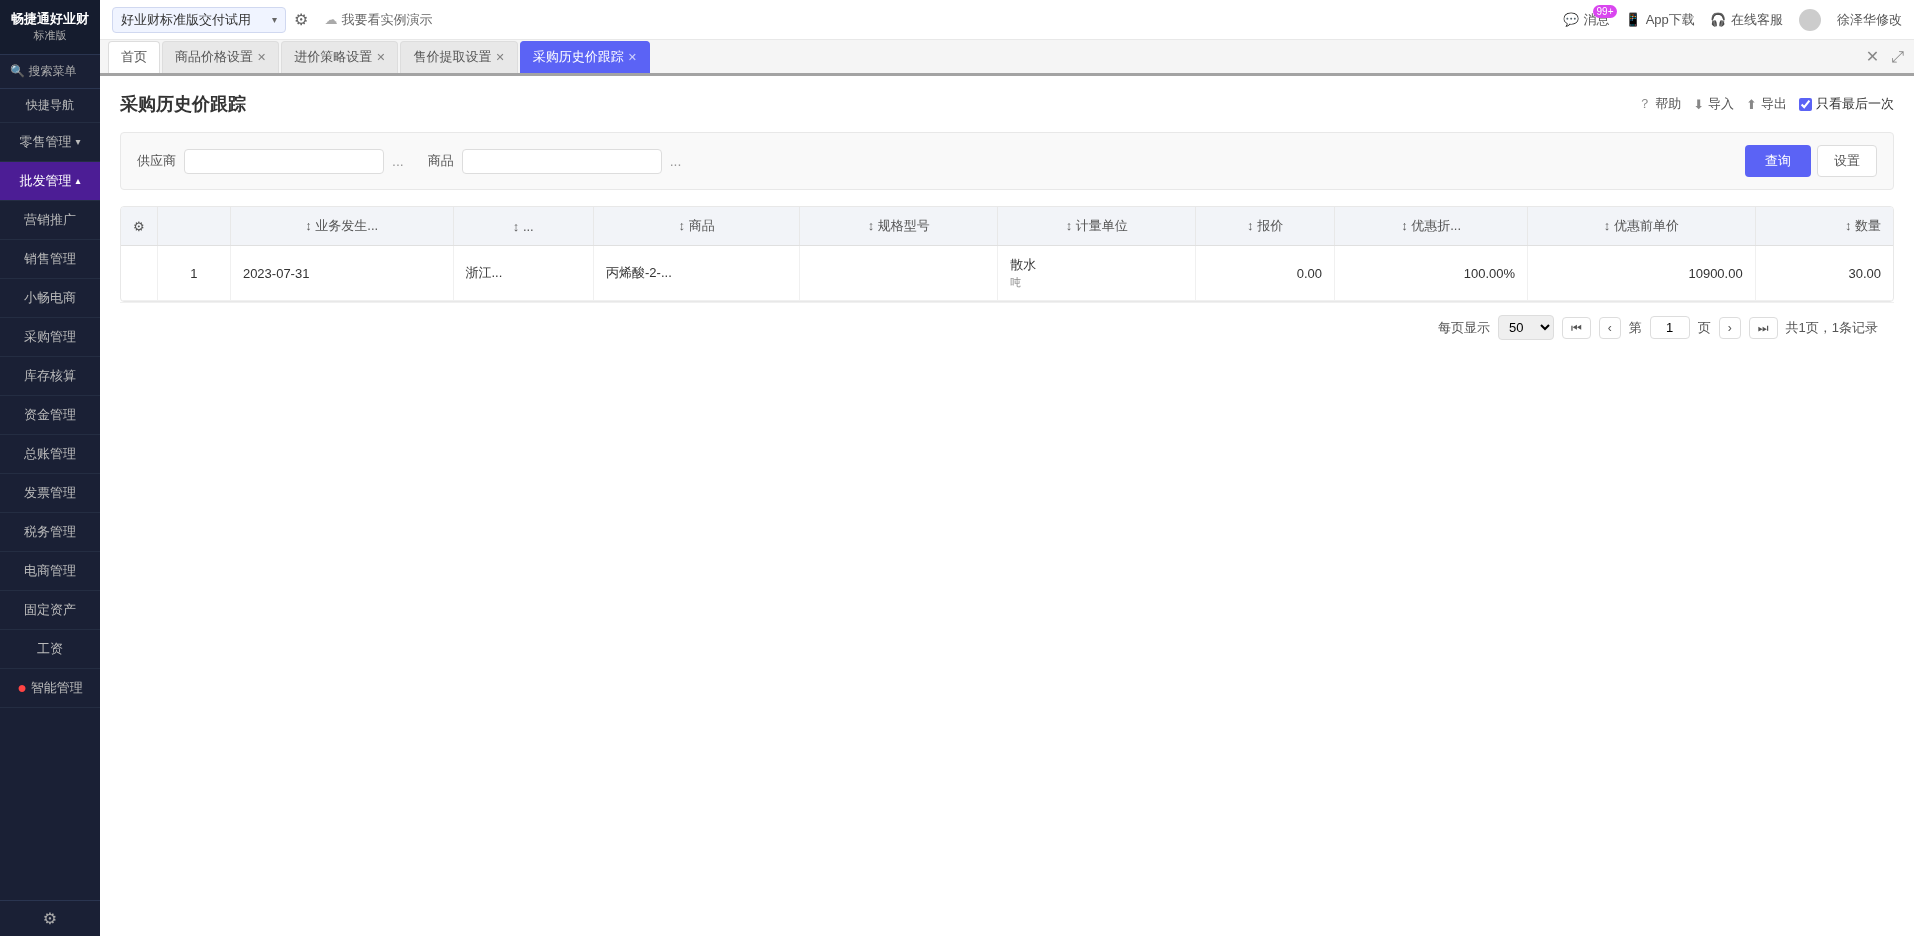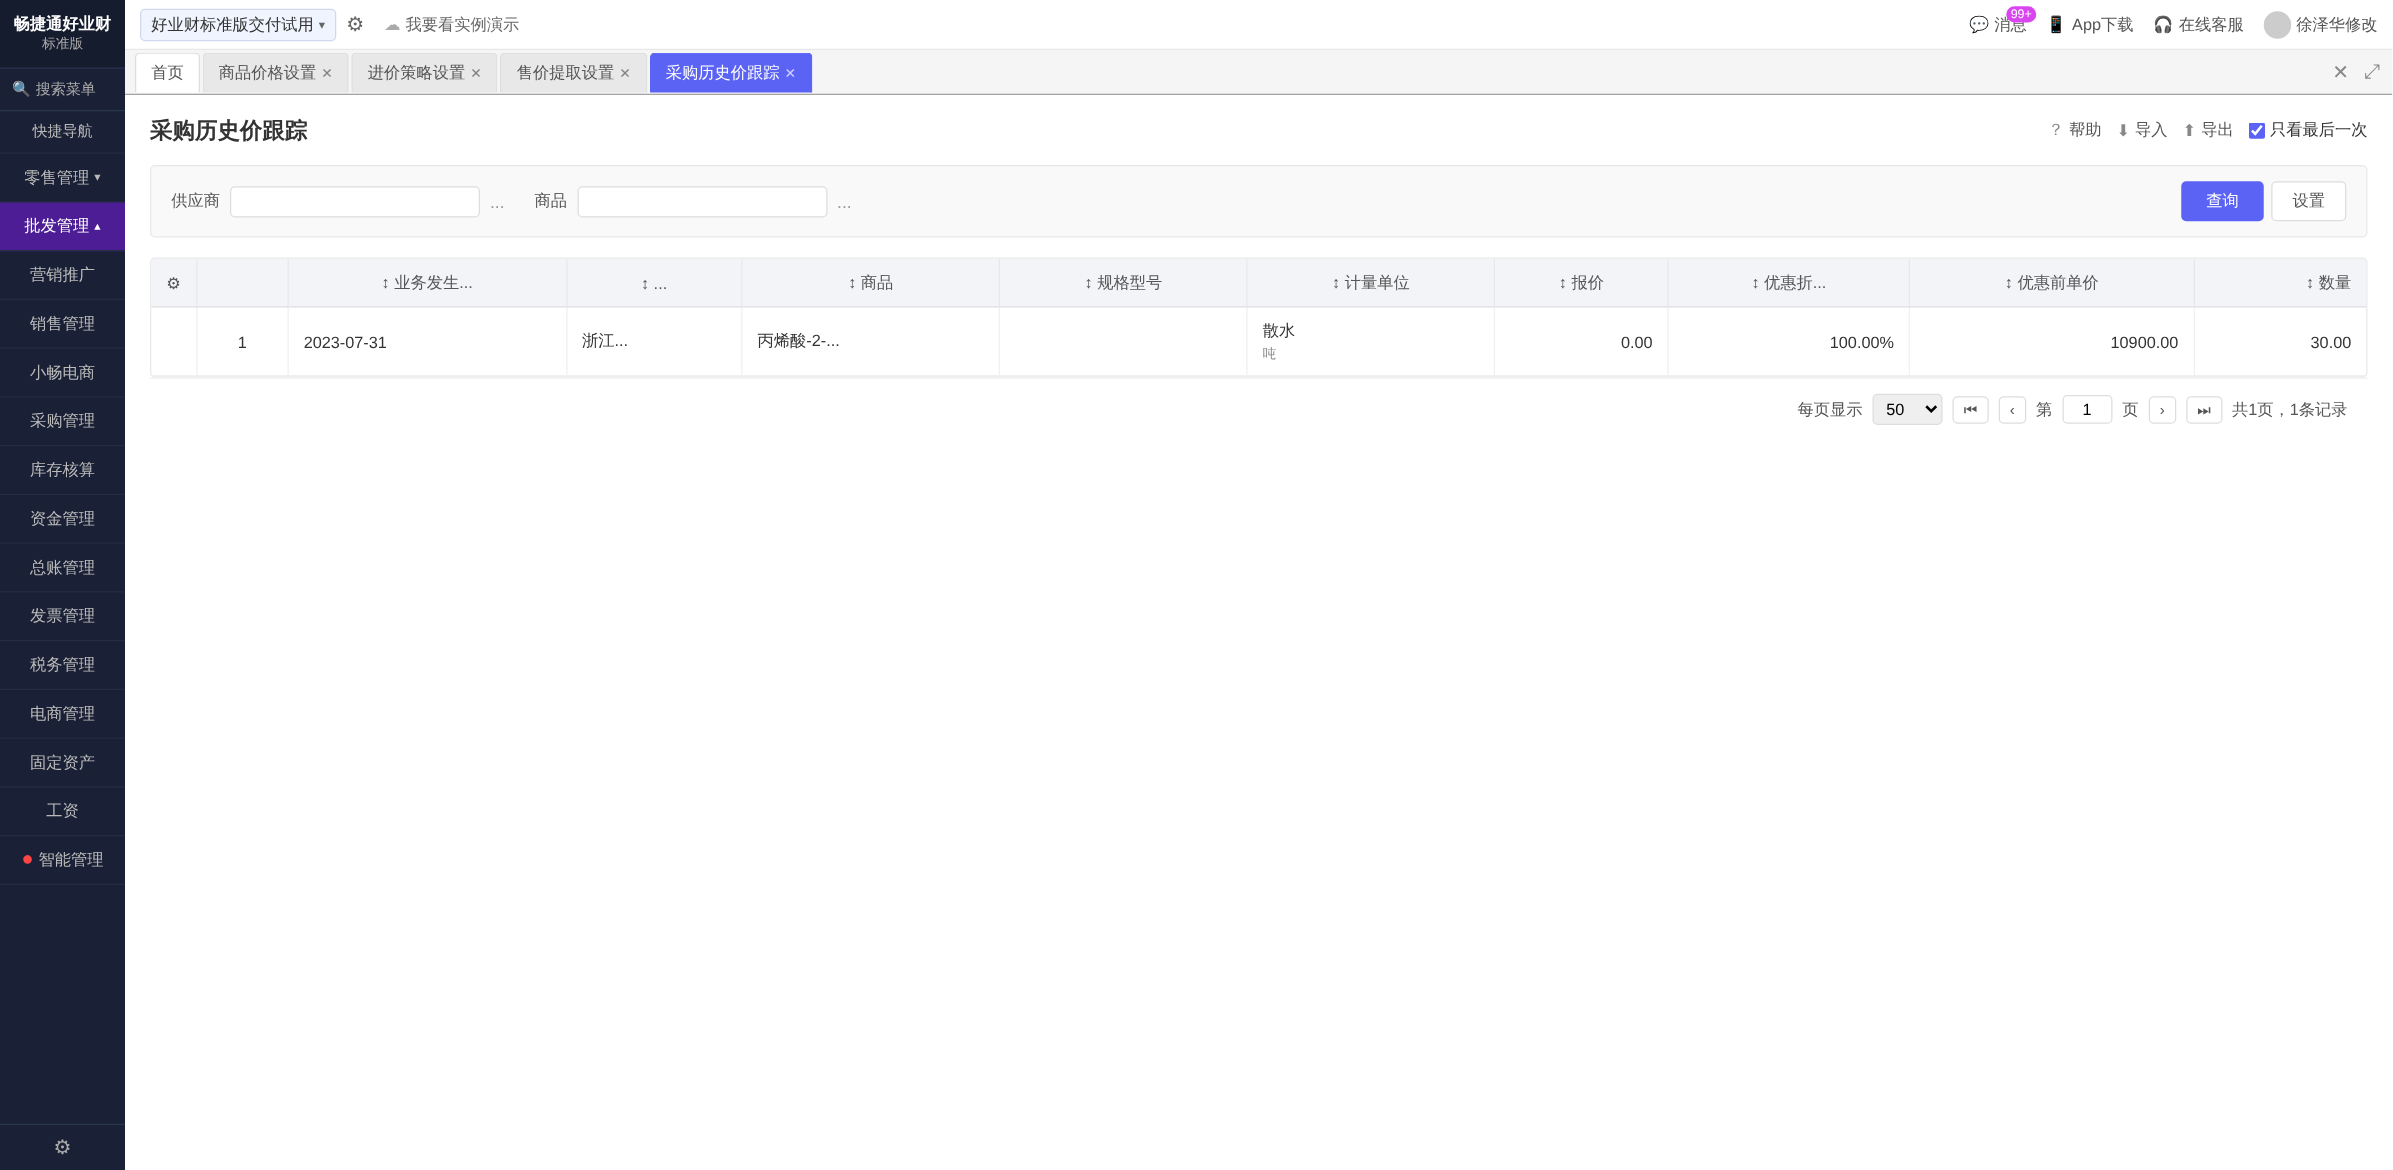--- a/index.html
+++ b/index.html
@@ -18,35 +18,35 @@
     .sidebar-menu-item.expanded { background: #4c1d95; color: #fff; }
     .sidebar-dot { color: #ff4444; font-size: 16px; }
     .sidebar-bottom { margin-top: auto; padding: 8px 0; text-align: center; border-top: 1px solid #2a3550; }
     .sidebar-bottom .gear-icon { color: #aaa; font-size: 16px; cursor: pointer; }
 
     
     .main { flex: 1; display: flex; flex-direction: column; overflow: hidden; background: #fff; }
 
     
     .topbar { height: 40px; background: #fff; border-bottom: 1px solid #e8e8e8; display: flex; align-items: center; padding: 0 12px; gap: 8px; flex-shrink: 0; }
-    .topbar-selector { display: flex; align-items: center; gap: 4px; background: #f0f4ff; border: 1px solid #d0d8f0; border-radius: 4px; padding: 3px 8px; cursor: pointer; font-size: 13px; color: #333; }
+    .topbar-selector { display: flex; align-items: center; gap: 21px; background: #f0f4ff; border: 1px solid #d0d8f0; border-radius: 4px; padding: 3px 8px; cursor: pointer; font-size: 13px; color: #333; }
     .topbar-selector .arrow { font-size: 10px; color: #666; }
     .topbar-settings { color: #666; cursor: pointer; font-size: 16px; }
     .topbar-demo { display: flex; align-items: center; gap: 4px; color: #666; font-size: 13px; cursor: pointer; margin-left: 8px; }
     .topbar-demo .demo-icon { color: #aaa; }
     .topbar-right { margin-left: auto; display: flex; align-items: center; gap: 16px; }
     .topbar-badge-btn { display: flex; align-items: center; gap: 4px; cursor: pointer; color: #555; font-size: 13px; position: relative; }
     .badge { background: #d946ef; color: #fff; font-size: 10px; border-radius: 8px; padding: 1px 4px; position: absolute; top: -6px; right: -8px; }
     .topbar-app { display: flex; align-items: center; gap: 4px; cursor: pointer; color: #555; font-size: 13px; }
     .topbar-service { display: flex; align-items: center; gap: 4px; cursor: pointer; color: #555; font-size: 13px; }
-    .topbar-user { display: flex; align-items: center; gap: 4px; cursor: pointer; color: #555; font-size: 13px; }
+    .topbar-user { display: flex; align-items: center; gap: 16px; cursor: pointer; color: #555; font-size: 13px; }
     .user-avatar { width: 22px; height: 22px; background: #ccc; border-radius: 50%; }
 
     
-    .tabbar { height: 36px; background: #f5f5f5; border-bottom: 1px solid #a3a3a3; display: flex; align-items: center; padding: 0 8px; flex-shrink: 0; gap: 2px; }
+    .tabbar { height: 36px; background: #f5f5f5; border-bottom: 3px solid #a3a3a3; display: flex; align-items: center; padding: 0 8px; flex-shrink: 0; gap: 2px; }
     .tab { display: flex; align-items: center; gap: 4px; padding: 6px 12px; font-size: 13px; color: #555; cursor: pointer; border-radius: 4px 4px 0 0; background: #e8e8e8; border: 1px solid #ddd; border-bottom: none; height: 32px; }
     .tab.active { background: #5b63f5; color: #fff; border-color: #5b63f5; }
     .tab .close-x { font-size: 11px; color: inherit; opacity: 0.7; }
     .tab.home { background: #fff; }
     .tab-right-controls { margin-left: auto; display: flex; align-items: center; gap: 8px; }
     .tab-control-btn { font-size: 16px; color: #888; cursor: pointer; padding: 2px; }
 
     
     .page-content { flex: 1; overflow-y: auto; padding: 16px 20px; background: #fff; }
     .page-header { display: flex; align-items: center; justify-content: space-between; margin-bottom: 16px; }

